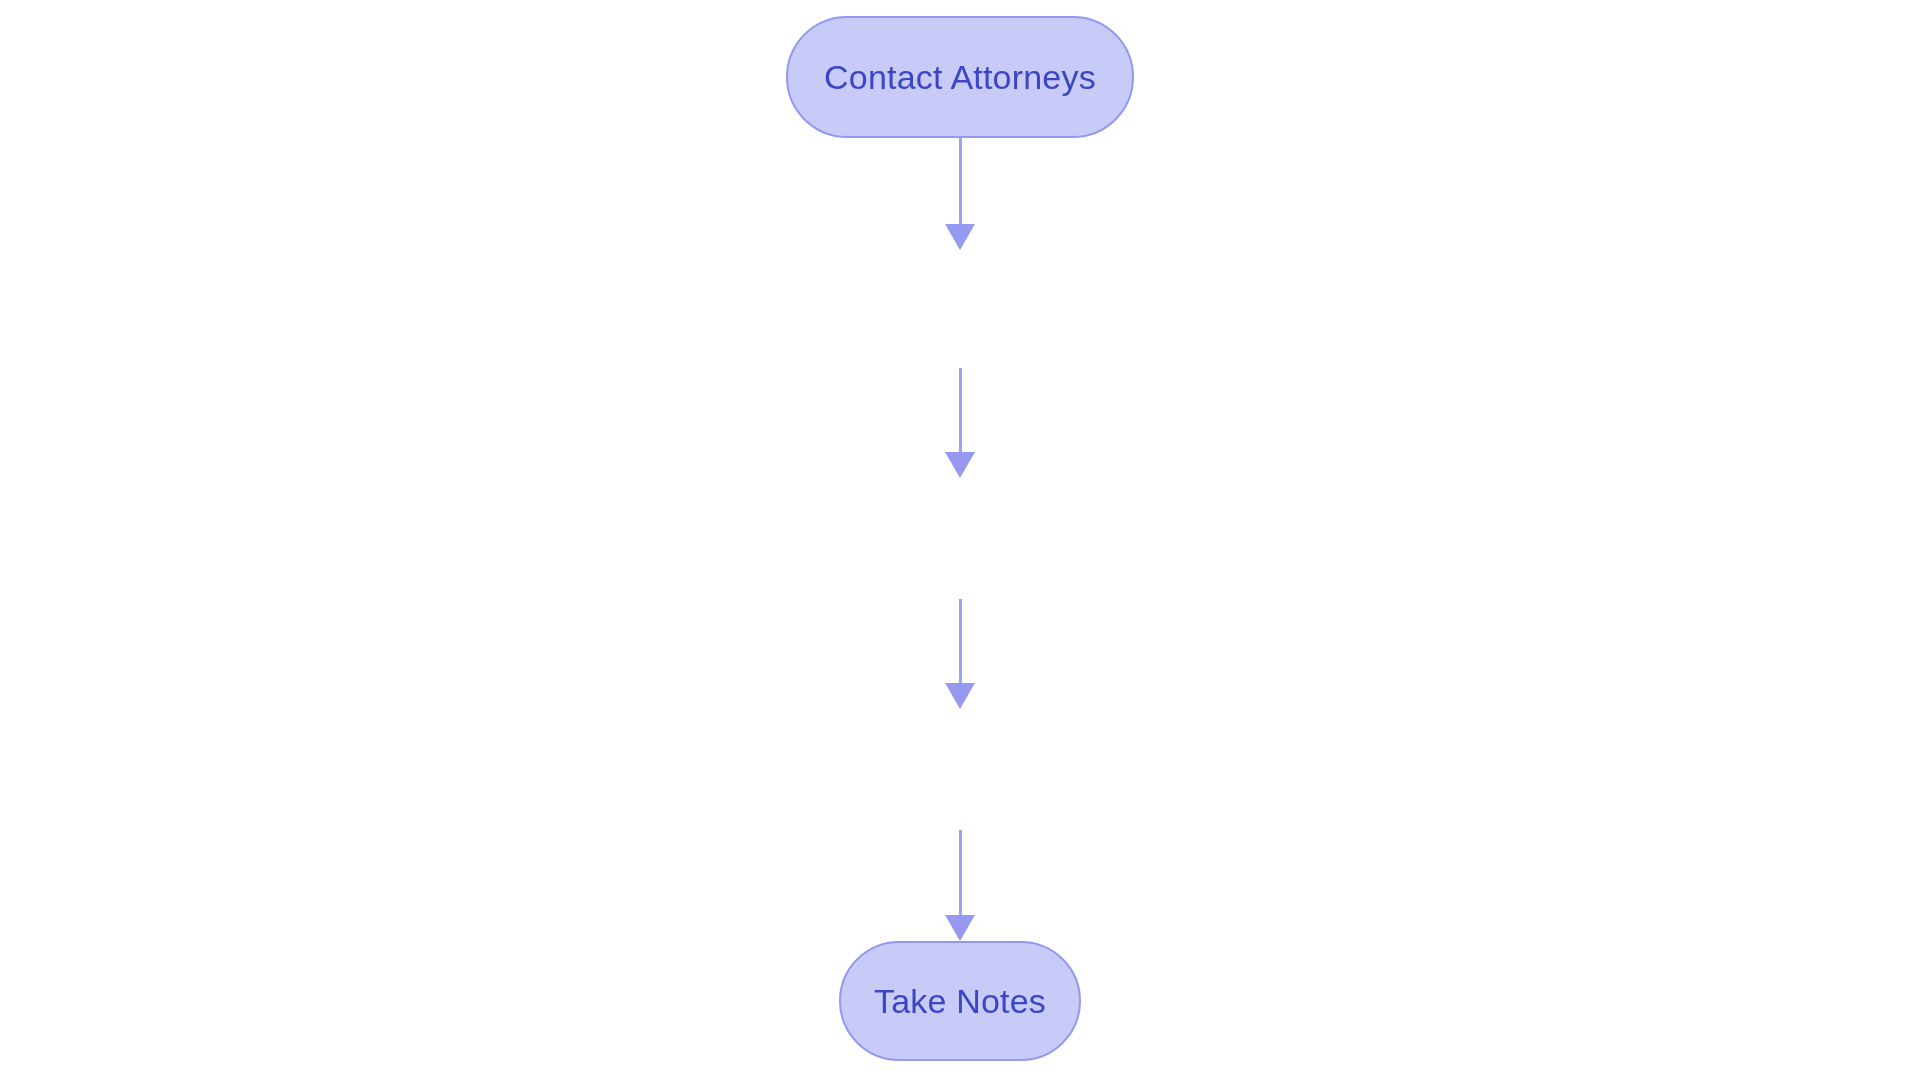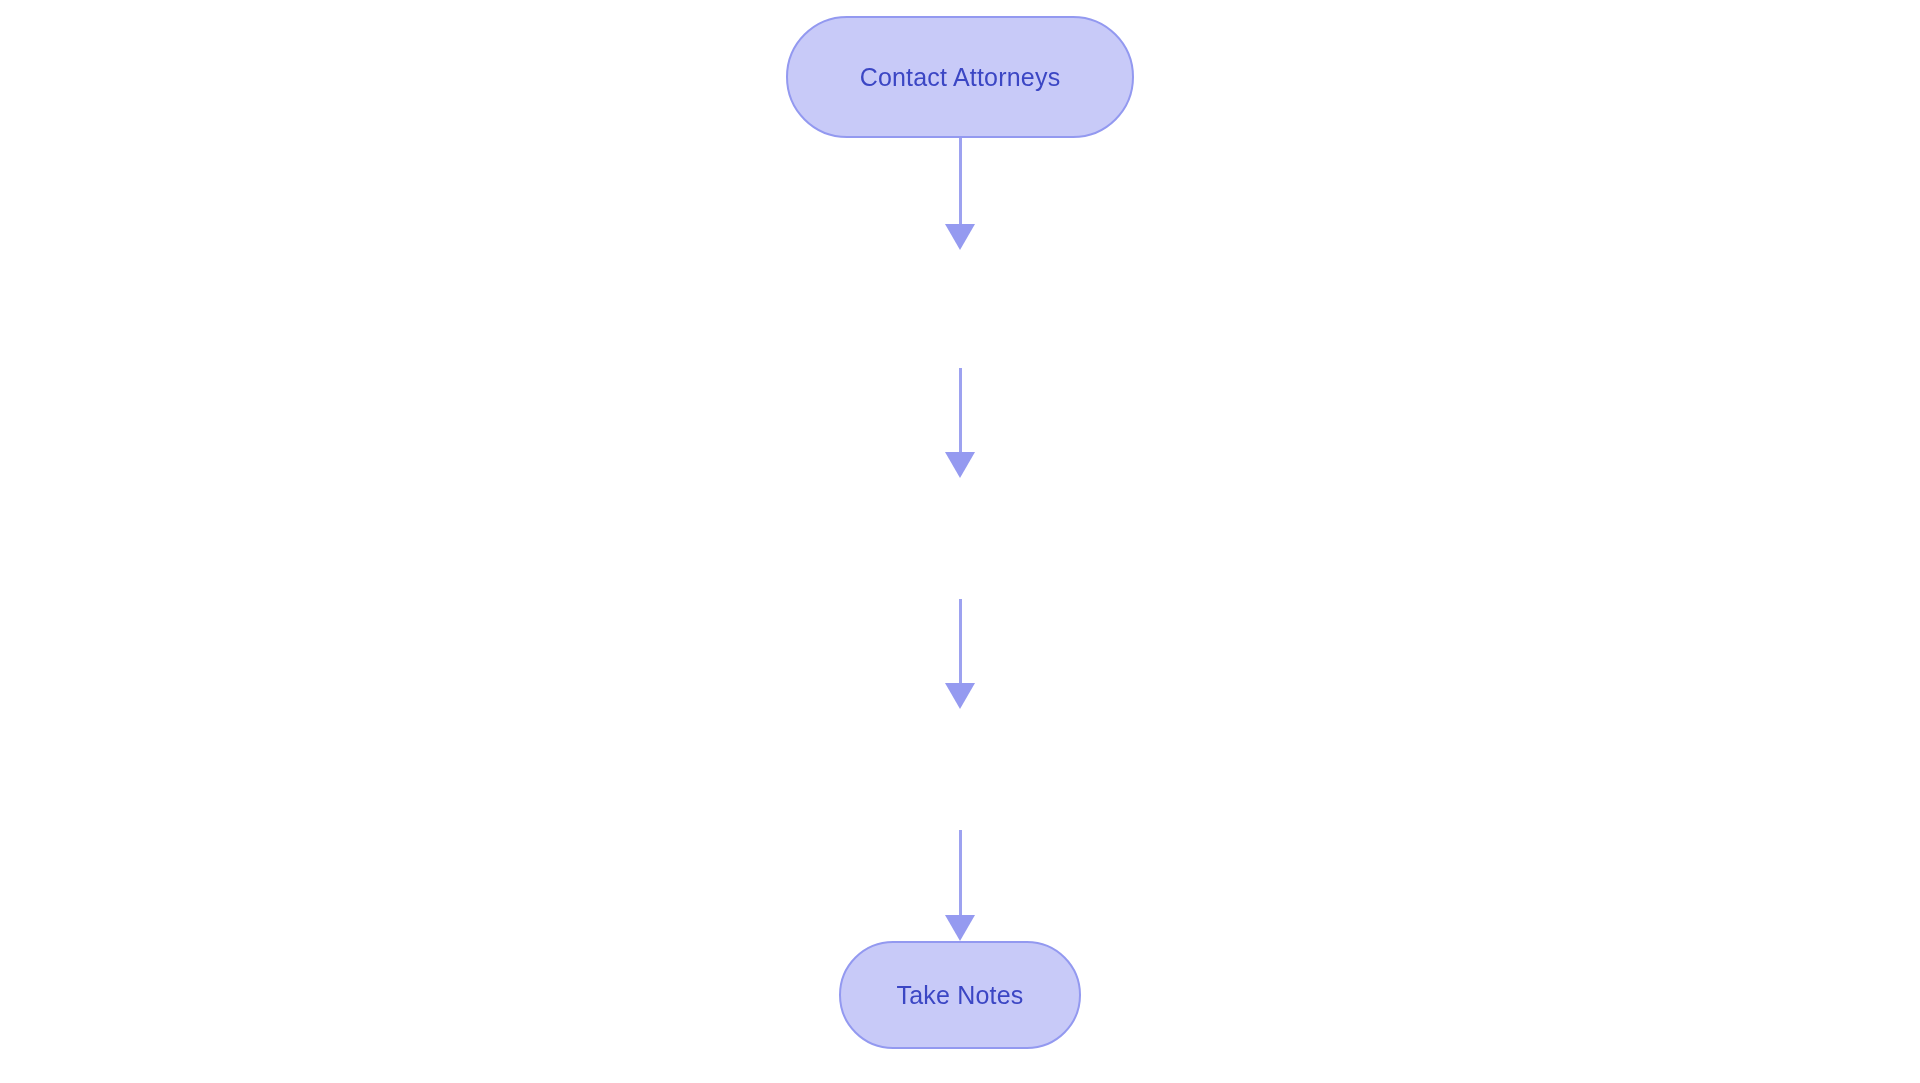--- a/index.html
+++ b/index.html
@@ -27,32 +27,32 @@
     background: #c8caf8;
     border: 2px solid #9399f0;
     border-radius: 62px;
     display: flex;
     align-items: center;
     justify-content: center;
     box-sizing: border-box;
   }
   .node .label {
     color: #3b46c4;
-    font-size: 25px;
+    font-size: 34px;
     font-weight: 500;
     letter-spacing: 0.2px;
     white-space: nowrap;
     text-align: center;
   }
 
   .n1 { top: 16px;  width: 348px; height: 122px; }
   .n2 { top: 250px; width: 418px; height: 118px; }
   .n3 { top: 478px; width: 612px; height: 121px; }
   .n4 { top: 709px; width: 402px; height: 121px; }
-  .n5 { top: 941px; width: 242px; height: 108px; }
+  .n5 { top: 941px; width: 242px; height: 120px; }
 
   
   .arrow {
     position: absolute;
     left: 50%;
     transform: translateX(-50%);
     display: flex;
     flex-direction: column;
     align-items: center;
   }

